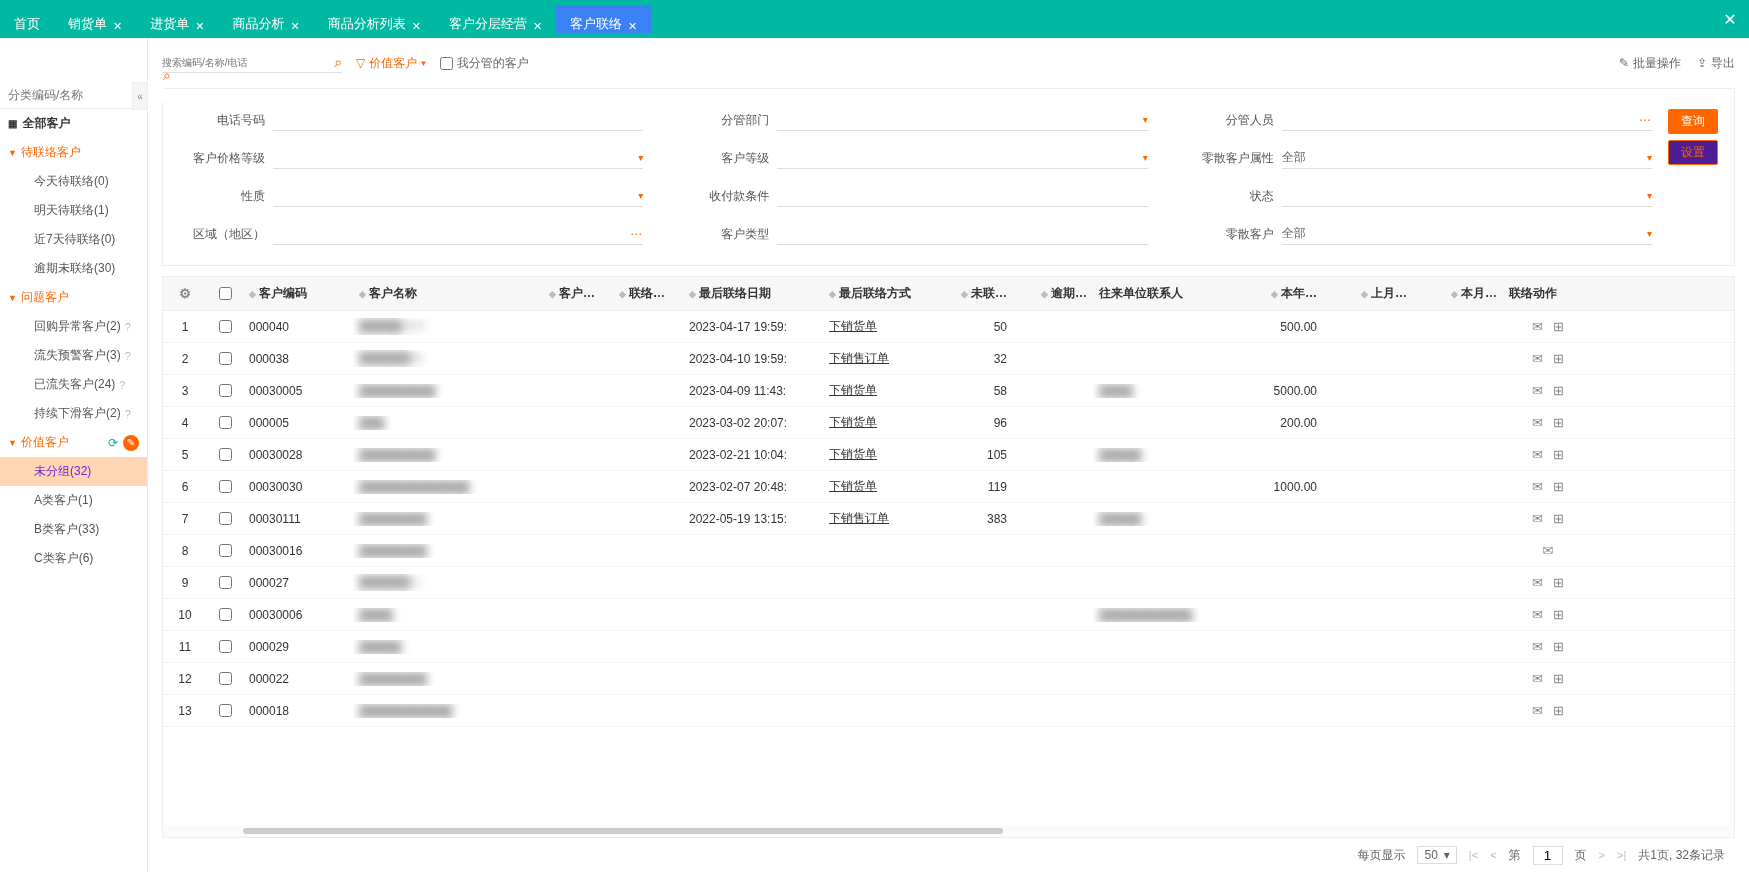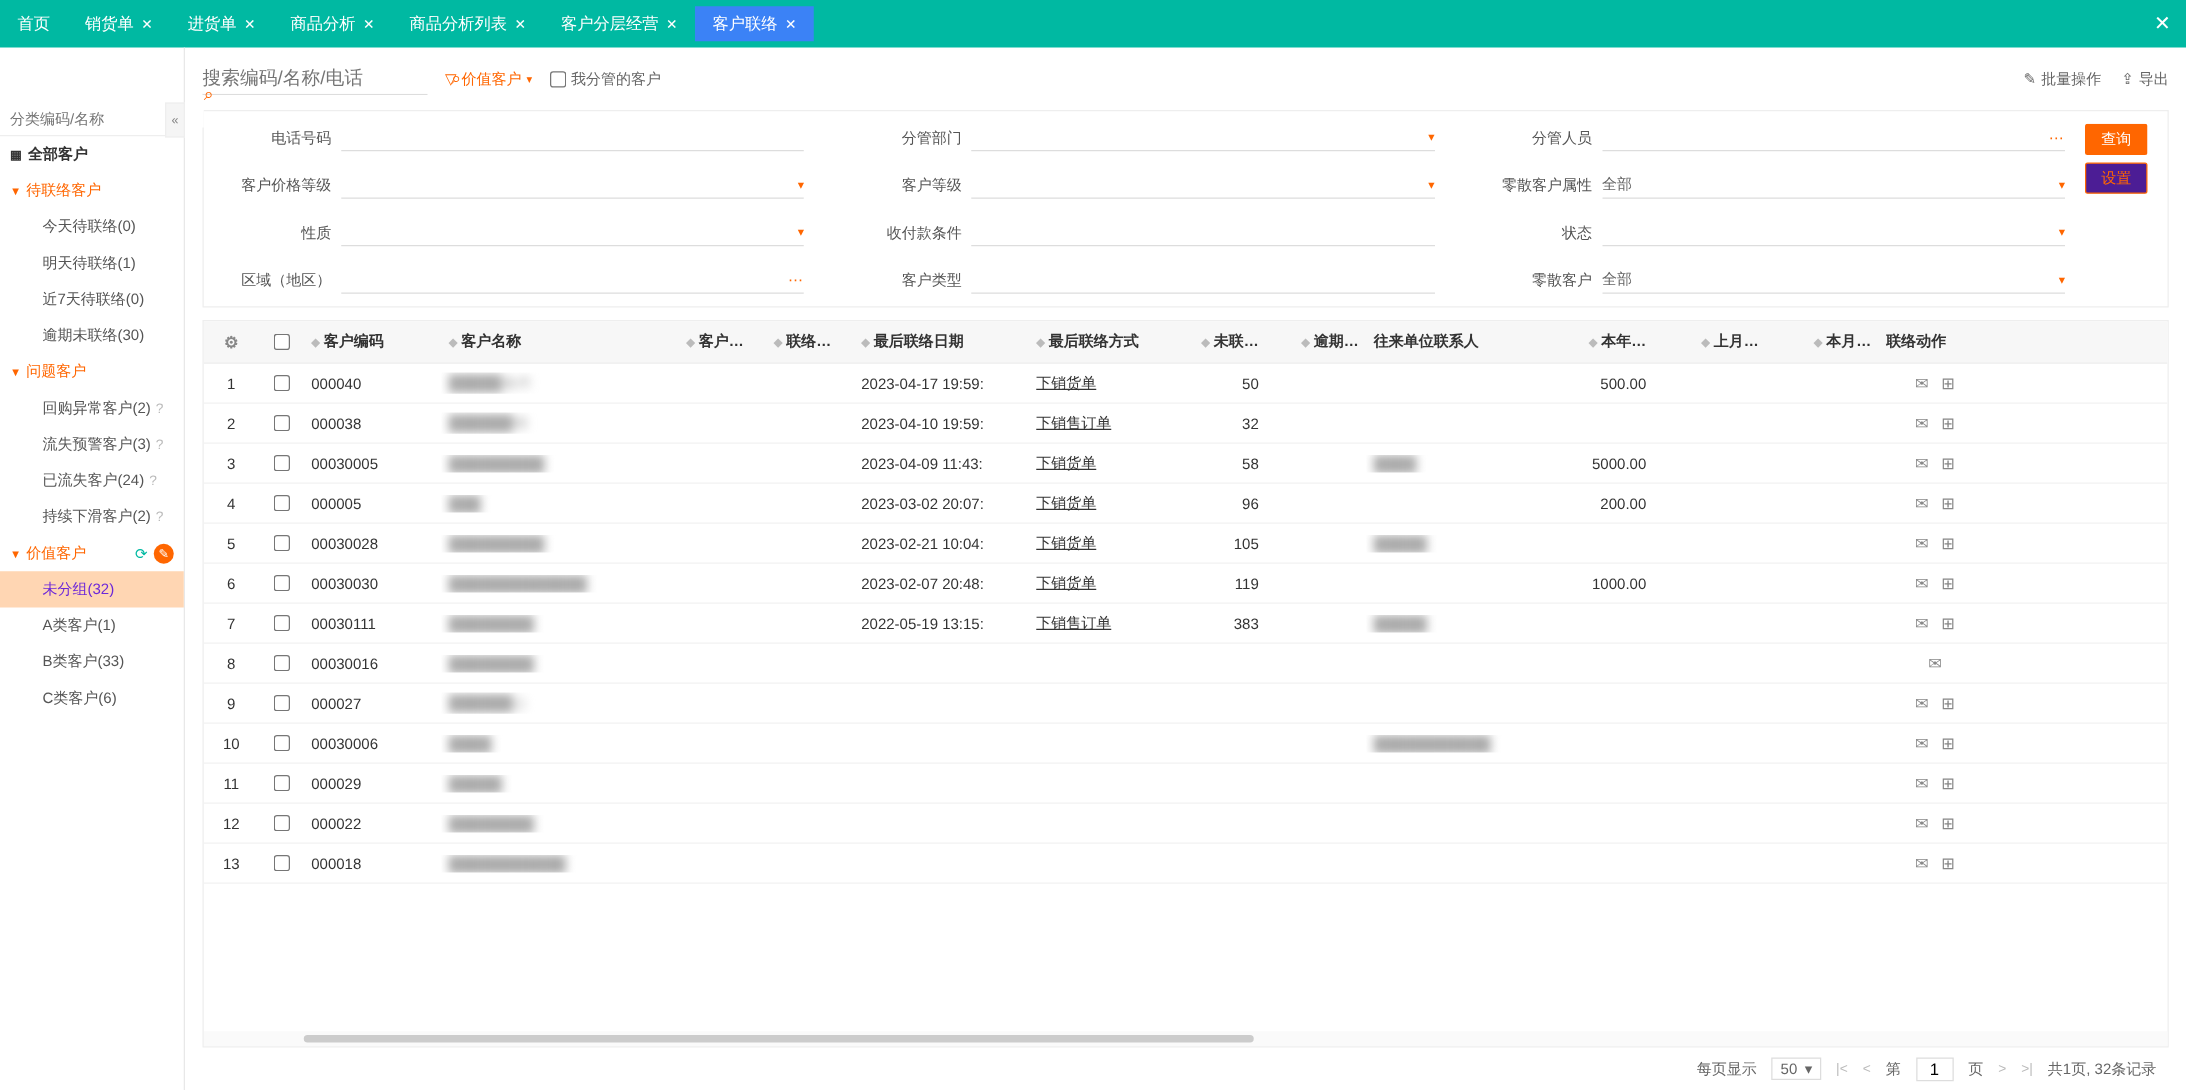--- a/index.html
+++ b/index.html
@@ -1,20 +1,20 @@
 <!DOCTYPE html>
 <html><head>
 <meta charset="utf-8">
 <style>
 * { box-sizing: border-box; margin: 0; padding: 0; }
 body { font-family: "Microsoft YaHei", Arial, sans-serif; font-size: 12px; color: #333; background: #fff; }
 
 
 .tab-bar { display: flex; align-items: center; background: #00b9a2; height: 38px; position: relative; }
-.tab { display: flex; align-items: center; padding: 0 14px; height: 28px; color: #fff; cursor: pointer; font-size: 13px; }
+.tab { display: flex; align-items: flex-end; padding: 0 14px; height: 28px; color: #fff; cursor: pointer; font-size: 13px; }
 .tab.active { background: #3b82f6; }
 .tab .close { margin-left: 6px; font-size: 11px; }
 .tab-bar .close-all { position: absolute; right: 0; width: 38px; height: 38px; display: flex; align-items: center; justify-content: center; color: #fff; cursor: pointer; font-size: 16px; }
 
 
 .main-wrap { display: flex; height: calc(872px - 38px); }
 
 
 .sidebar { width: 148px; border-right: 1px solid #e8e8e8; position: relative; padding-top: 4px; }
 .sidebar-search { display: flex; align-items: center; padding: 6px 8px; border-bottom: 1px solid #eee; }
@@ -31,30 +31,30 @@
 .sb-row .grid-ico { margin-right: 5px; font-size: 10px; }
 .sb-row .refresh { margin-left: auto; color: #00b9a2; font-size: 12px; }
 .sb-row .edit-btn { margin-left: 5px; width: 16px; height: 16px; border-radius: 50%; background: #ff6600; color: #fff; display: flex; align-items: center; justify-content: center; font-size: 10px; }
 
 
 .content { flex: 1; display: flex; flex-direction: column; padding: 8px 14px 0 14px; overflow: hidden; }
 
 
 .toolbar { display: flex; align-items: center; gap: 14px; height: 34px; }
 .toolbar .search-wrap { display: flex; align-items: center; width: 180px; border-bottom: 1px solid #ddd; }
-.toolbar .search-wrap input { flex: 1; border: none; outline: none; font-size: 15px; padding: 4px 0; }
+.toolbar .search-wrap input { flex: 1; border: none; outline: none; font-size: 10px; padding: 4px 0; }
 .toolbar .search-wrap .sicon { color: #ff6600; font-size: 14px; }
 .toolbar .more-cond { color: #ff6600; display: flex; align-items: center; gap: 4px; cursor: pointer; }
 .toolbar .more-cond .caret { font-size: 9px; }
 .toolbar .mine { display: flex; align-items: center; gap: 4px; color: #666; }
 .toolbar .right-ops { margin-left: auto; display: flex; gap: 16px; color: #666; }
 .toolbar .right-ops span { cursor: pointer; display: flex; align-items: center; gap: 4px; }
 
 
-.filters { display: flex; gap: 16px; margin-top: 8px; border: 1px solid #eee; padding: 10px 16px; }
+.filters { display: flex; gap: 16px; margin-top: 8px; border: 1px solid #eee; padding: 20px 16px; }
 .filters-grid { flex: 1; display: grid; grid-template-columns: repeat(3, 1fr); column-gap: 40px; row-gap: 16px; }
 .filter-item { display: flex; align-items: center; }
 .filter-item label { width: 86px; text-align: right; color: #555; margin-right: 8px; }
 .filter-item .field { flex: 1; height: 22px; border-bottom: 1px solid #ddd; display: flex; align-items: center; justify-content: space-between; color: #666; }
 .filter-item .field .caret { color: #ff6600; font-size: 10px; }
 .filter-item .field .dots { color: #ff6600; letter-spacing: 1px; }
 .filter-actions { display: flex; flex-direction: column; gap: 6px; }
 .btn { padding: 3px 12px; border-radius: 2px; border: 1px solid transparent; cursor: pointer; font-size: 12px; }
 .btn.primary { background: #ff6600; color: #fff; }
 .btn.outline { border-color: #ff6600; color: #ff6600; background: #4c1d95; }

